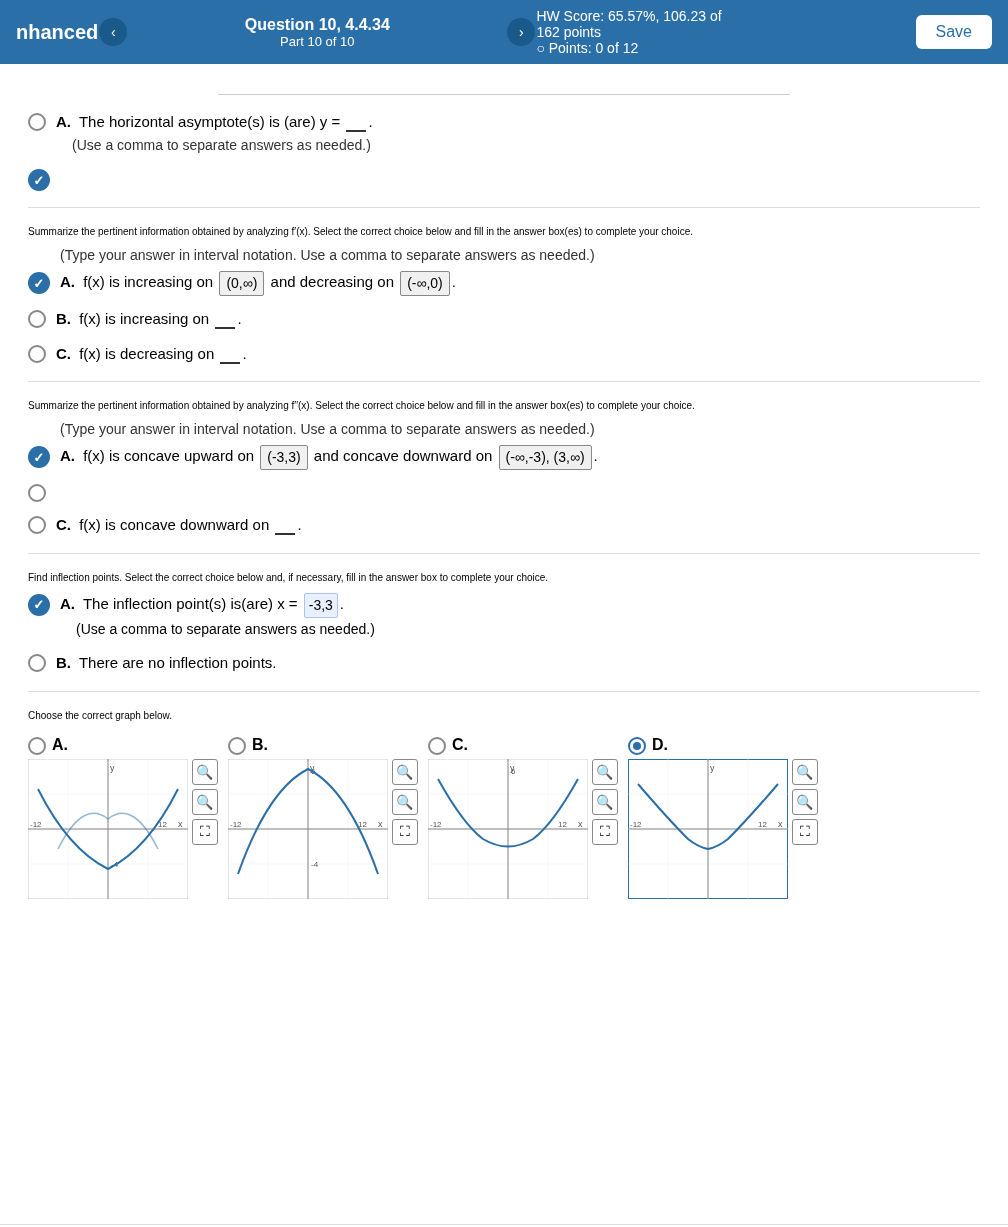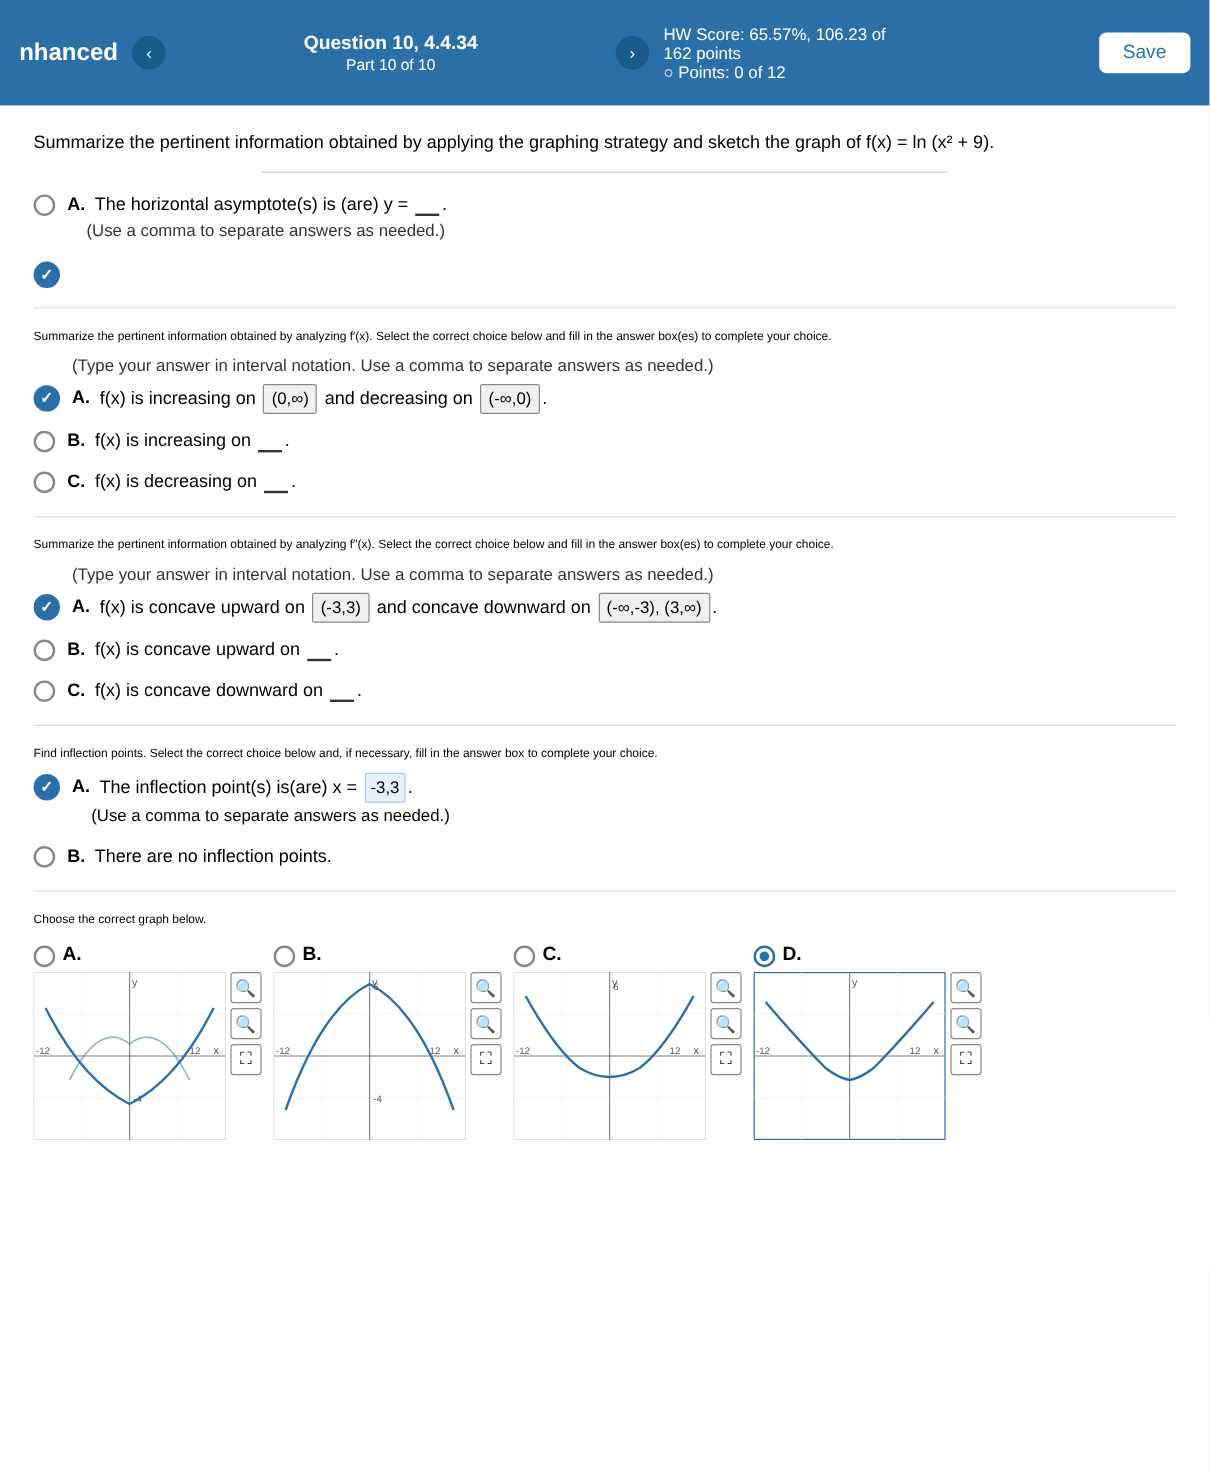--- a/index.html
+++ b/index.html
@@ -4,22 +4,22 @@
   <style>
     * { box-sizing: border-box; margin: 0; padding: 0; }
     body { font-family: Arial, sans-serif; background: #e8e8e8; width: 1008px; }
 
     
     .header {
       background: #2b6fa8;
       color: white;
       display: flex;
       align-items: center;
-      padding: 20px 16px;
-      gap: 12px;
+      padding: 8px 16px;
+      gap: 1px;
       min-height: 60px;
     }
     .header-brand {
       font-size: 20px;
       font-weight: bold;
       color: white;
     }
     .nav-btn {
       background: #1a5a8a;
       border: none;
@@ -263,23 +263,20 @@
     <span class="header-score-line">162 points</span>
     <span class="header-score-line">
       ○ <span>Points: 0 of 12</span>
     </span>
   </div>
   <button class="save-btn">Save</button>
 </div>
 
 <div class="main-content">
 
-  <p class="question-text">
-    Summarize the pertinent information obtained by applying the graphing strategy and sketch the graph of f(x) = ln (x² + 9).
-  </p>
 
   <hr class="divider">
 
   <div class="option-row">
     <div class="radio-circle"></div>
     <span class="option-label">
       <span class="option-letter">A.</span>
       The horizontal asymptote(s) is (are) y = <span class="answer-box"></span>.
       <br><span style="margin-left:16px; font-size:14px; color:#333;">(Use a comma to separate answers as needed.)</span>
     </span>
@@ -333,24 +330,20 @@
     <div class="check-circle"></div>
     <span class="option-label">
       <span class="option-letter">A.</span>
       f(x) is concave upward on <span class="answer-box-filled">(-3,3)</span>
       and concave downward on <span class="answer-box-filled">(-∞,-3), (3,∞)</span>.
     </span>
   </div>
 
   <div class="option-row">
     <div class="radio-circle"></div>
-    <span class="option-label">
-      <span class="option-letter">B.</span>
-      f(x) is concave upward on <span class="answer-box"></span>.
-    </span>
   </div>
 
   <div class="option-row">
     <div class="radio-circle"></div>
     <span class="option-label">
       <span class="option-letter">C.</span>
       f(x) is concave downward on <span class="answer-box"></span>.
     </span>
   </div>
 

